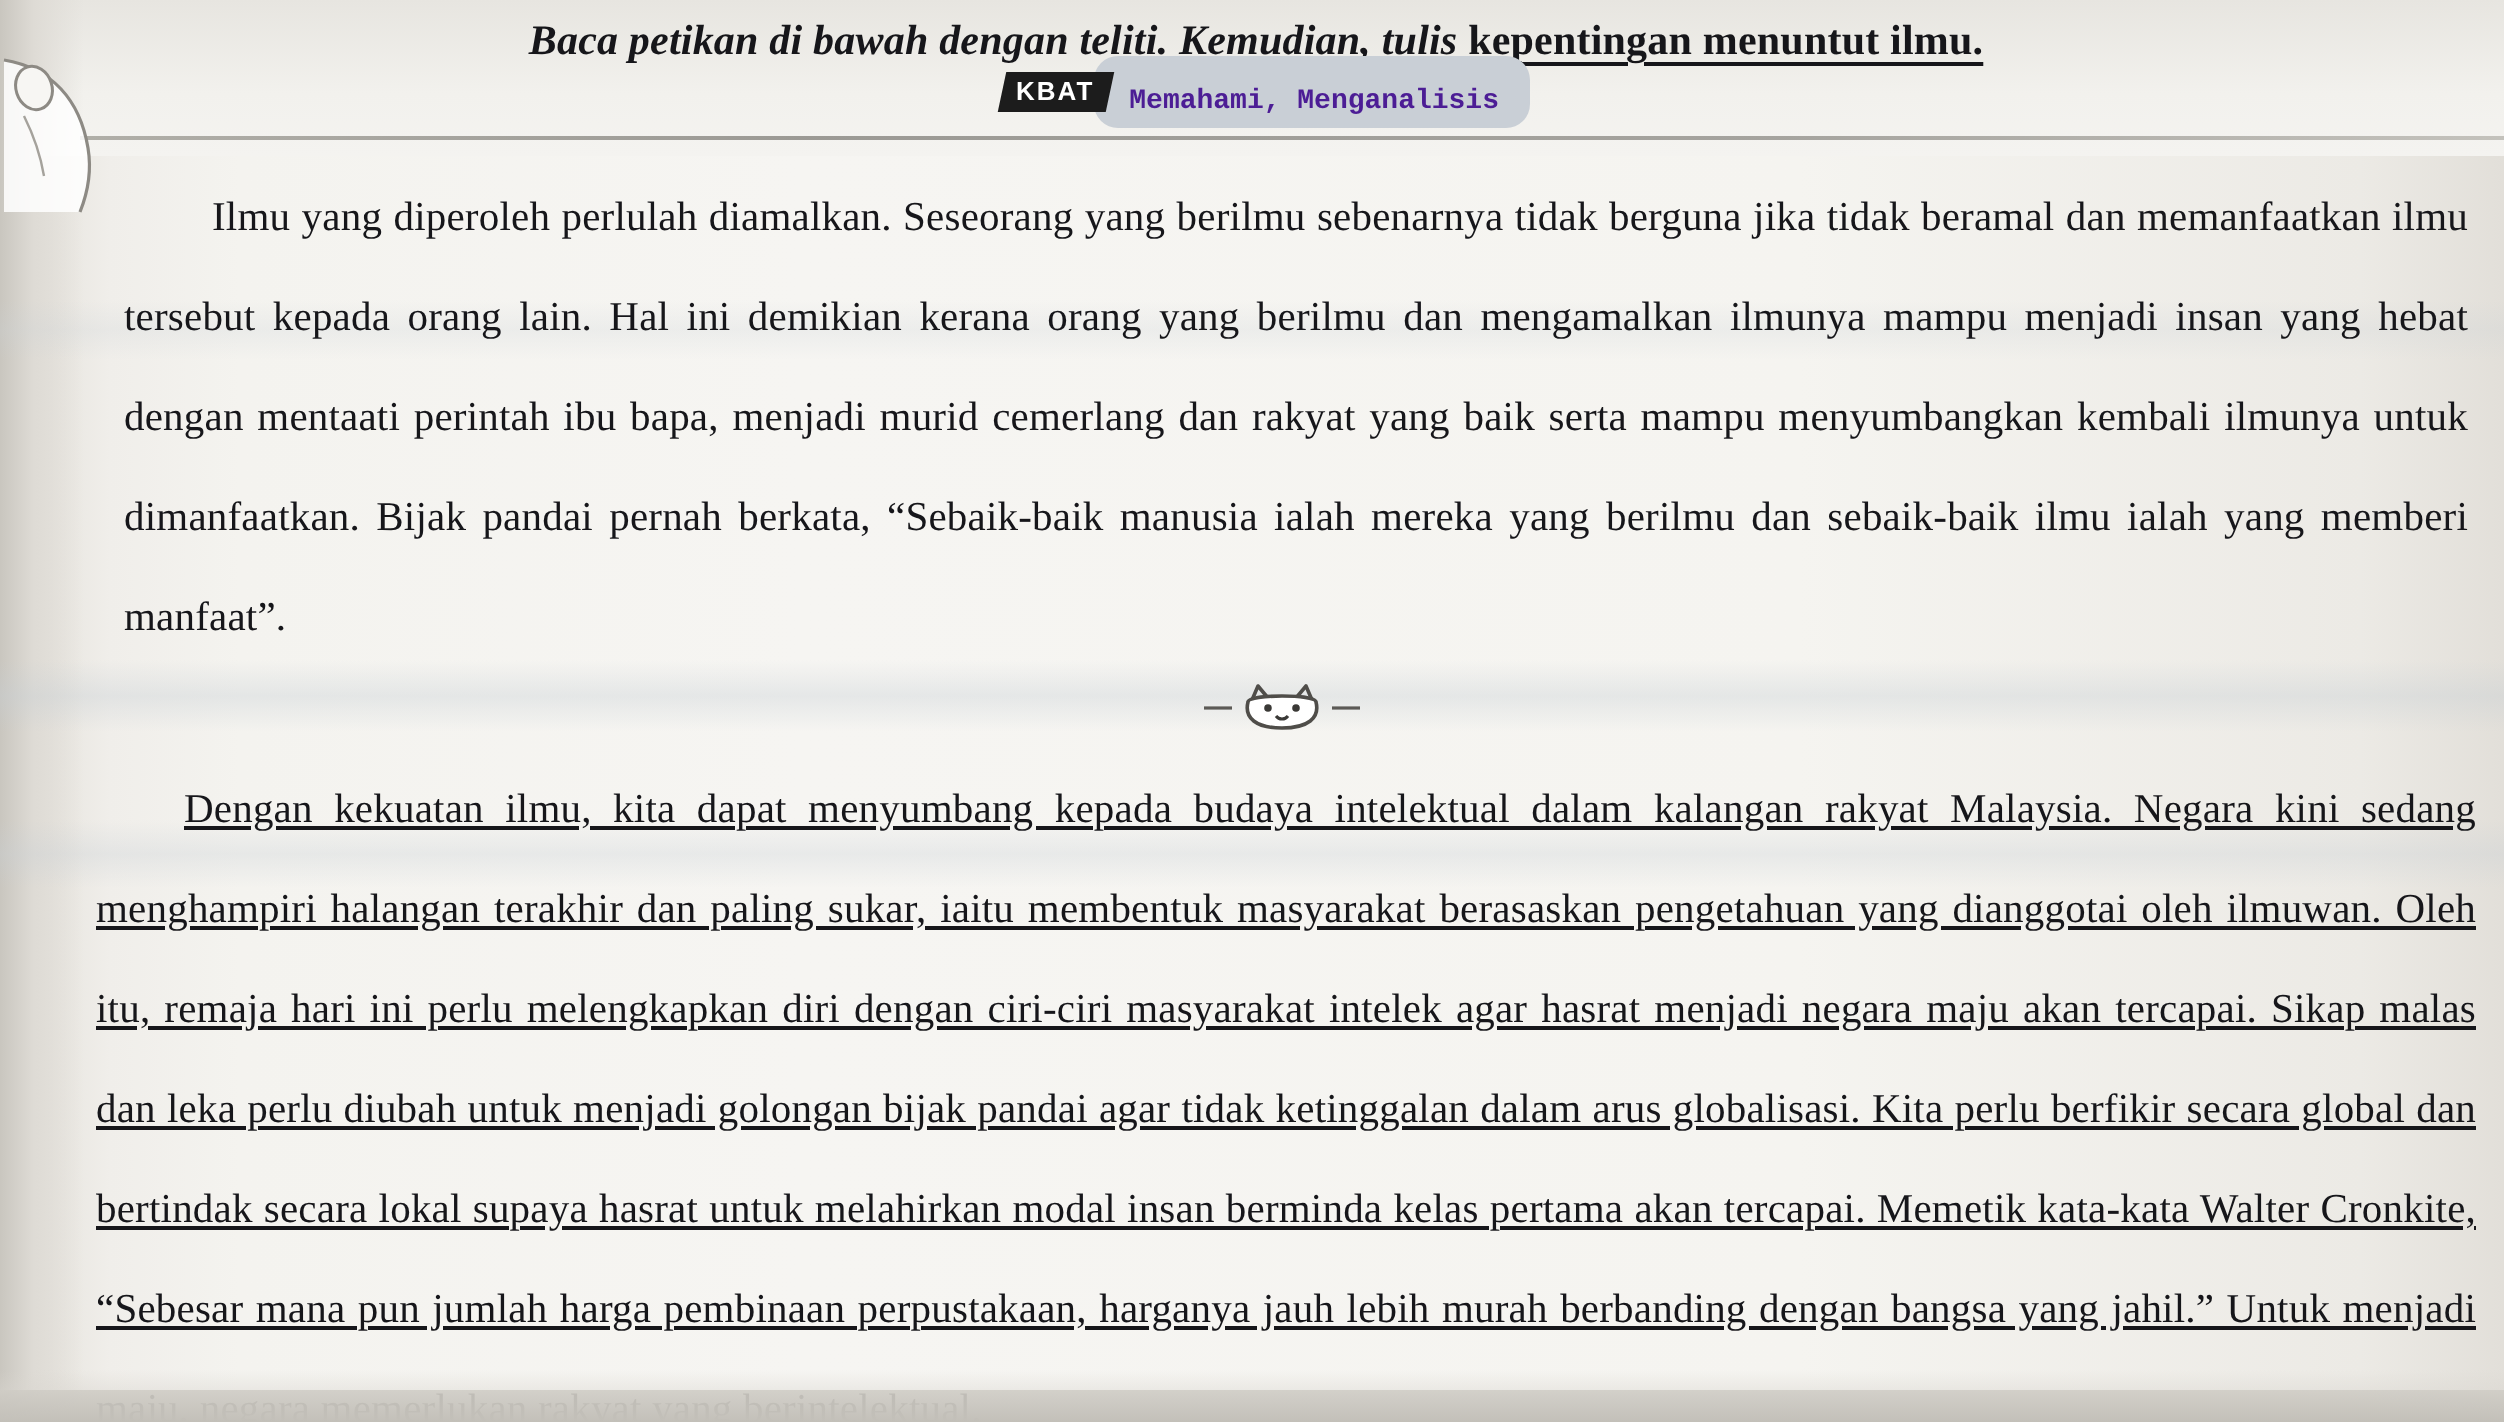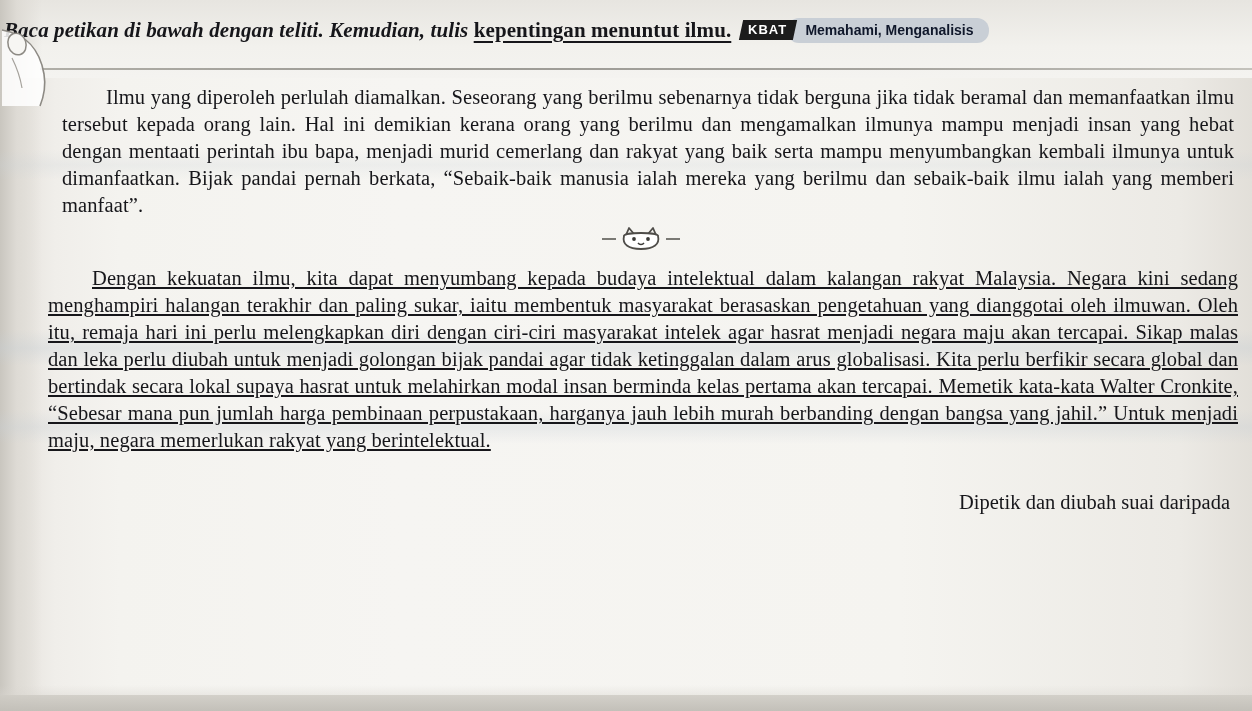--- a/index.html
+++ b/index.html
@@ -44,20 +44,21 @@
   
   .header {
     position: absolute;
     left: 0; top: 8px;
     width: 1252px;
     height: 44px;
     display: flex;
     align-items: center;
     padding-left: 4px;
     box-sizing: border-box;
+    flex-direction: column;
   }
   .instruction {
     font-family: "Liberation Serif", serif;
     font-style: italic;
     font-size: 21px;
     font-weight: 600;
     letter-spacing: .1px;
     white-space: nowrap;
   }
   .instruction .plain { font-style: italic; }
@@ -82,25 +83,25 @@
     font-weight: 700;
     font-size: 13px;
     letter-spacing: 1px;
     padding: 3px 8px 3px 7px;
     line-height: 14px;
     transform: skewX(-12deg);
   }
   .kbat-badge span { display: inline-block; transform: skewX(12deg); }
   .kbat-pill {
     background: #c9cfd6;
-    color: #0f172a;
-    font-family: Liberation Sans, sans-serif;
+    color: #4c1d95;
+    font-family: Liberation Mono, monospace;
     font-weight: 700;
     font-size: 14px;
-    padding: 4px 16px 5px 18px;
+    padding: 15px 16px 5px 18px;
     border-radius: 12px;
     margin-left: -8px;
     white-space: nowrap;
   }
 
   .rule {
     position: absolute;
     left: 40px;
     top: 68px;
     width: 1212px;
@@ -122,21 +123,21 @@
     position: absolute;
     left: 44px;
     top: 84px;
     width: 1200px;
     box-sizing: border-box;
     padding-right: 6px;
   }
   p.para {
     margin: 0;
     font-size: 20.5px;
-    line-height: 27px;
+    line-height: 50px;
     text-align: justify;
     text-justify: inter-word;
     letter-spacing: .1px;
   }
   p.para.first {
     text-indent: 44px;
     padding-left: 18px;
     padding-right: 4px;
   }
   p.para.second {

